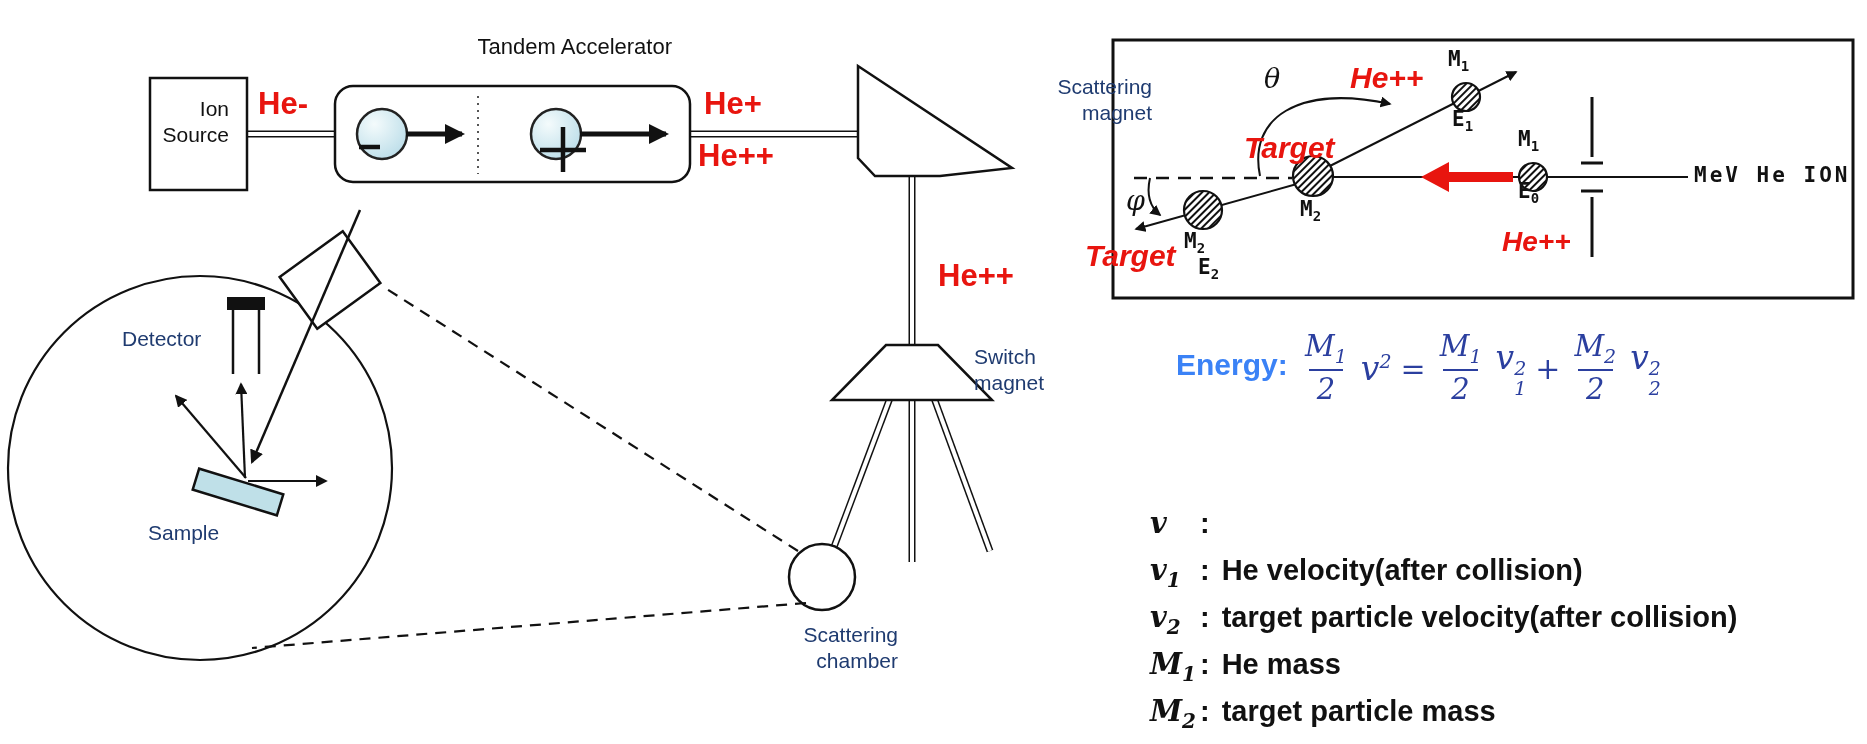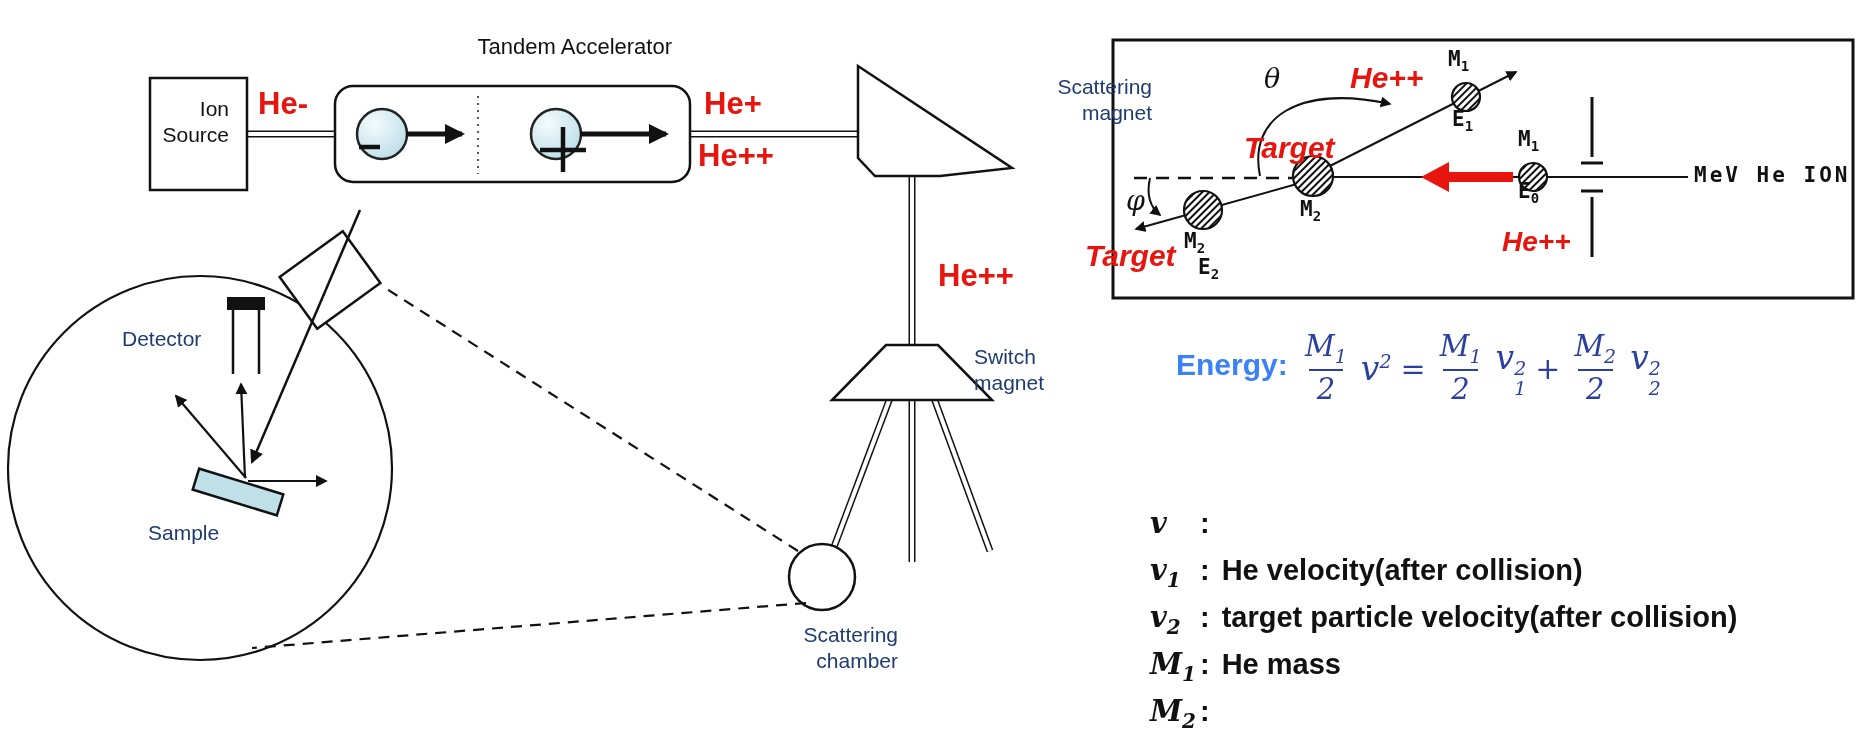--- a/index.html
+++ b/index.html
@@ -225,16 +225,17 @@
       <span class="ldesc">target particle velocity(after collision)</span>
     </div>
     <div class="lrow">
       <span class="lsym"><span>M</span><sub>1</sub></span>
       <span class="lcolon">:</span>
       <span class="ldesc">He mass</span>
     </div>
     <div class="lrow">
       <span class="lsym"><span>M</span><sub>2</sub></span>
       <span class="lcolon">:</span>
+      <span class="ldesc">target particle mass</span>
     </div>
   </div>
 
 </div>
 
 </body></html>

